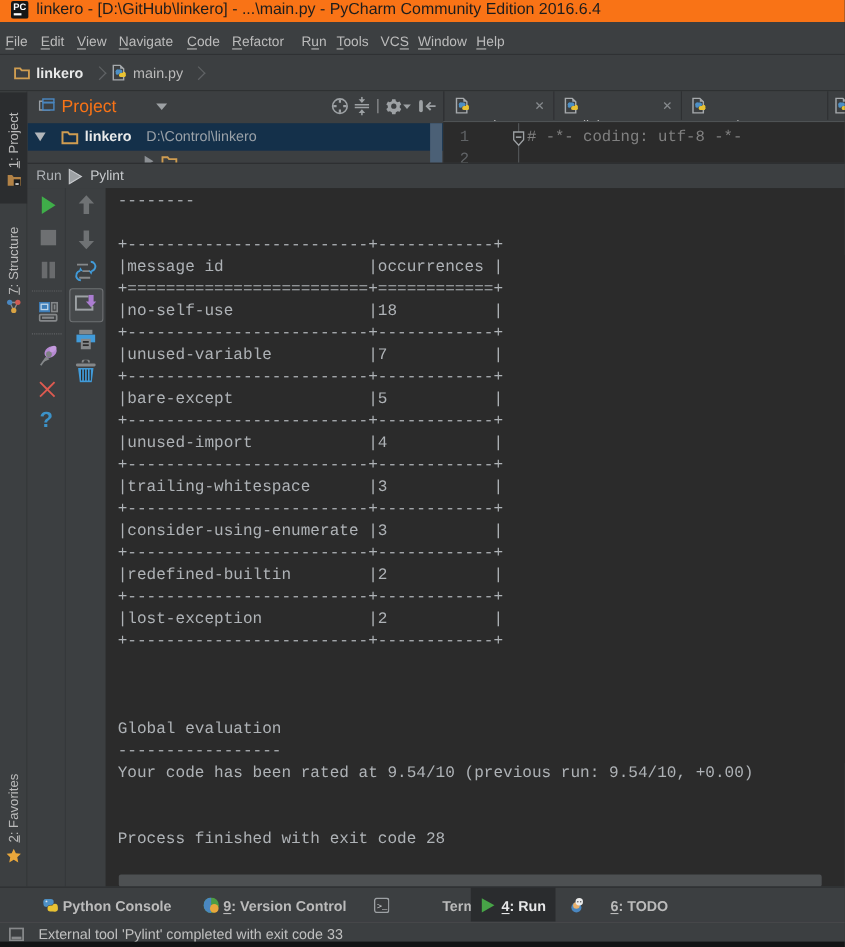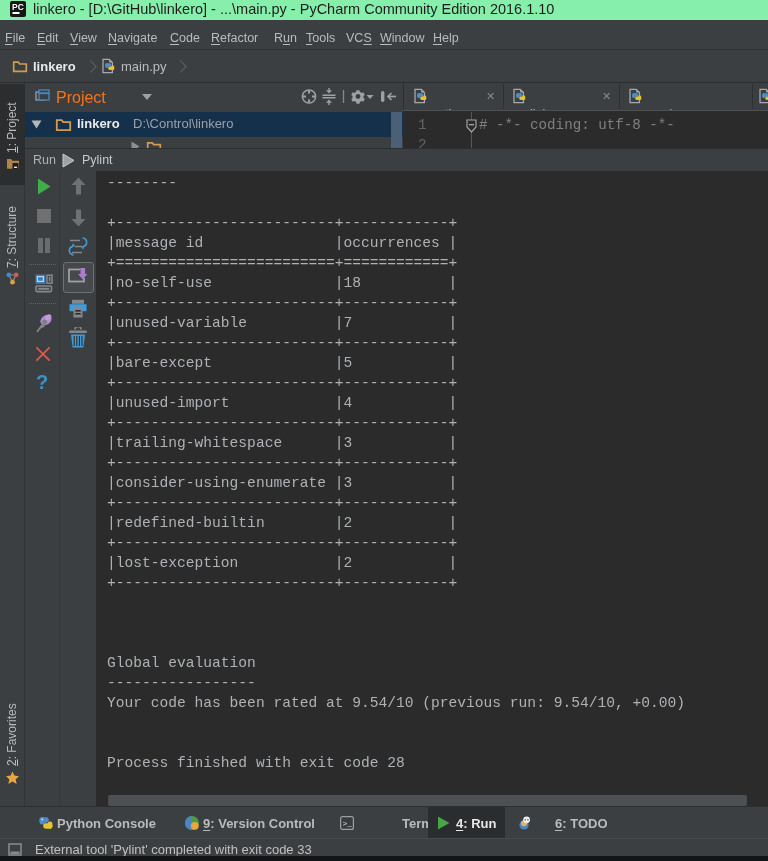--- a/index.html
+++ b/index.html
@@ -1,20 +1,20 @@
 <!DOCTYPE html>
 <html><head>
 <meta charset="utf-8">
 <style>
   html,body{margin:0;padding:0;}
   body{width:768px;height:861px;position:relative;overflow:hidden;background:#3c3f41;
        font-family:"Liberation Sans",sans-serif;-webkit-font-smoothing:antialiased;}
   .abs{position:absolute;}
   
-  #titlebar{left:0;top:0;width:768px;height:20px;background:#86efac;color:#1d1d1d;}
+  #titlebar{left:0;top:0;width:768px;height:20px;background:#f97316;color:#1d1d1d;}
   #titlebar .txt{position:absolute;left:33px;top:1px;font-size:14.5px;line-height:16px;color:#1d1d1d;}
   
   #menubar{left:0;top:26px;width:768px;height:24px;background:#3c3f41;color:#bbbbbb;
            font-size:12.5px;border-bottom:1px solid #2f3133;box-sizing:border-box;}
   #menubar span.m{position:absolute;top:5px;}
   #menubar u{text-decoration:underline;text-underline-offset:2px;}
   
   #crumbs{left:0;top:50px;width:768px;height:33px;background:#3c3f41;border-bottom:1px solid #2c2e30;box-sizing:border-box;}
   .chev{position:absolute;width:8px;height:8px;border-top:1px solid #606366;border-right:1px solid #606366;transform:rotate(45deg);}
   
@@ -52,21 +52,21 @@
 </style>
 </head>
 <body>
 
 <div id="titlebar" class="abs">
   <svg class="abs" style="left:10px;top:1px" width="16" height="16" viewBox="0 0 16 16">
     <rect x="0" y="0" width="16" height="16" rx="2" fill="#161616"></rect>
     <text x="2" y="8.5" font-family="Liberation Sans" font-size="8.5" font-weight="bold" fill="#fff">PC</text>
     <rect x="2.5" y="11" width="7" height="2" fill="#fff"></rect>
   </svg>
-  <span class="txt">linkero - [D:\GitHub\linkero] - ...\main.py - PyCharm Community Edition 2016.1.10</span>
+  <span class="txt">linkero - [D:\GitHub\linkero] - ...\main.py - PyCharm Community Edition 2016.6.4</span>
 </div>
 
 <div id="menubar" class="abs">
   <span class="m" style="left:5px"><u>F</u>ile</span>
   <span class="m" style="left:37px"><u>E</u>dit</span>
   <span class="m" style="left:70px"><u>V</u>iew</span>
   <span class="m" style="left:108px"><u>N</u>avigate</span>
   <span class="m" style="left:170px"><u>C</u>ode</span>
   <span class="m" style="left:211px"><u>R</u>efactor</span>
   <span class="m" style="left:274px">R<u>u</u>n</span>

